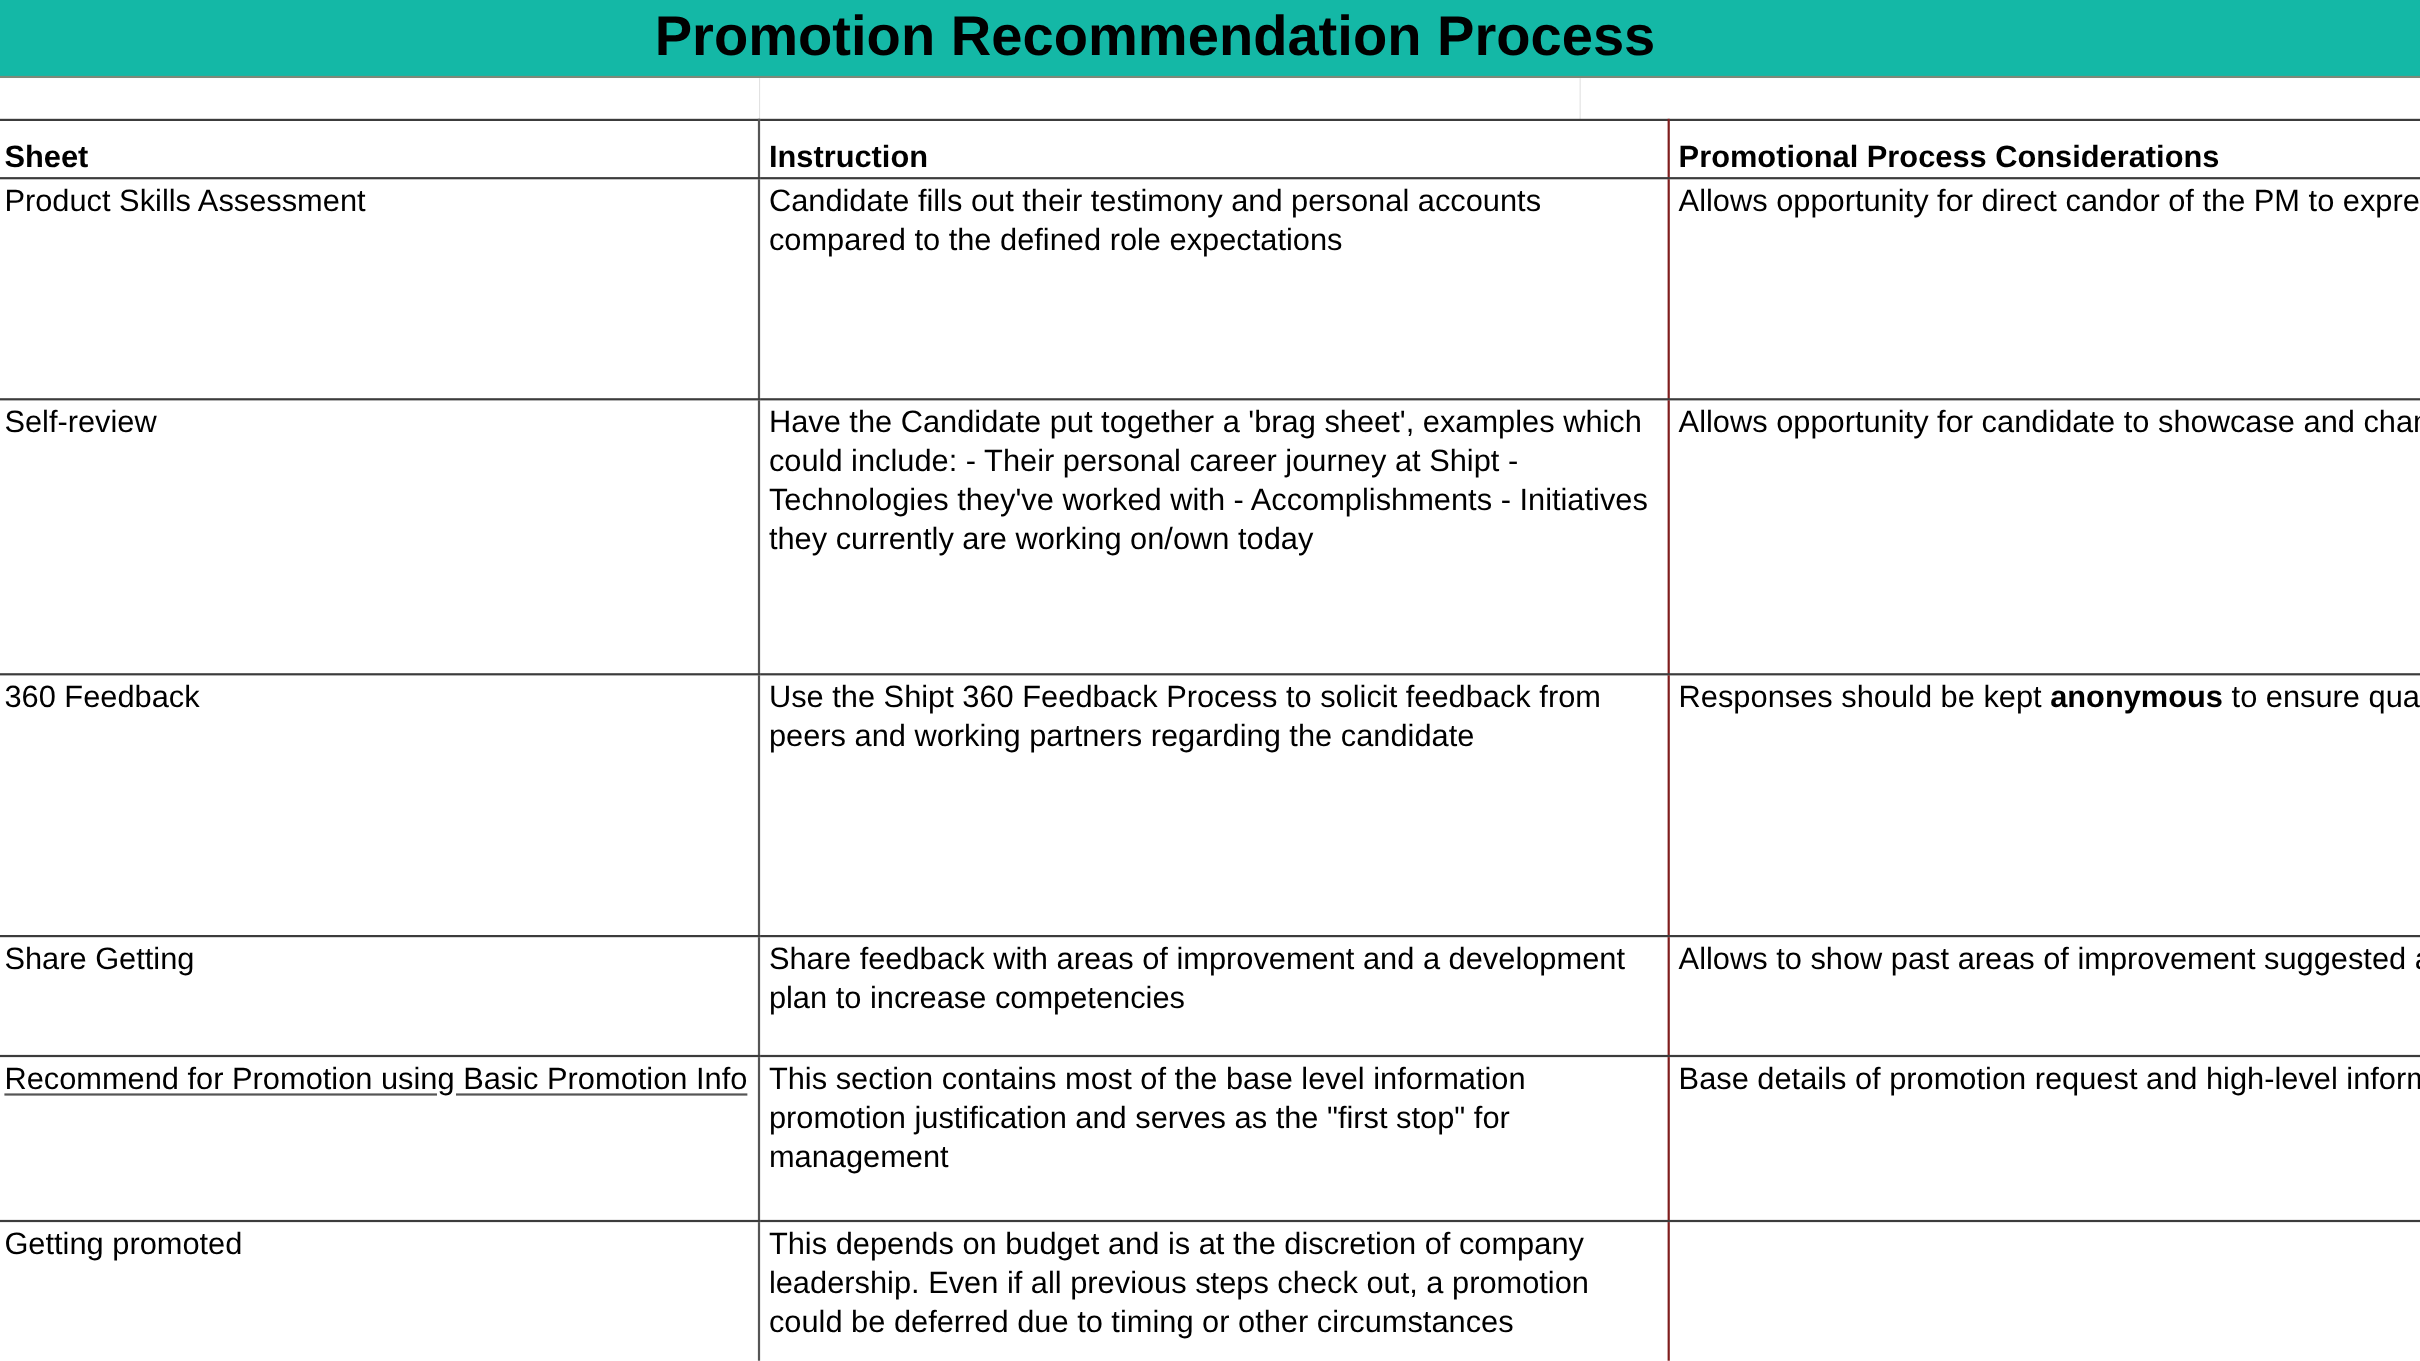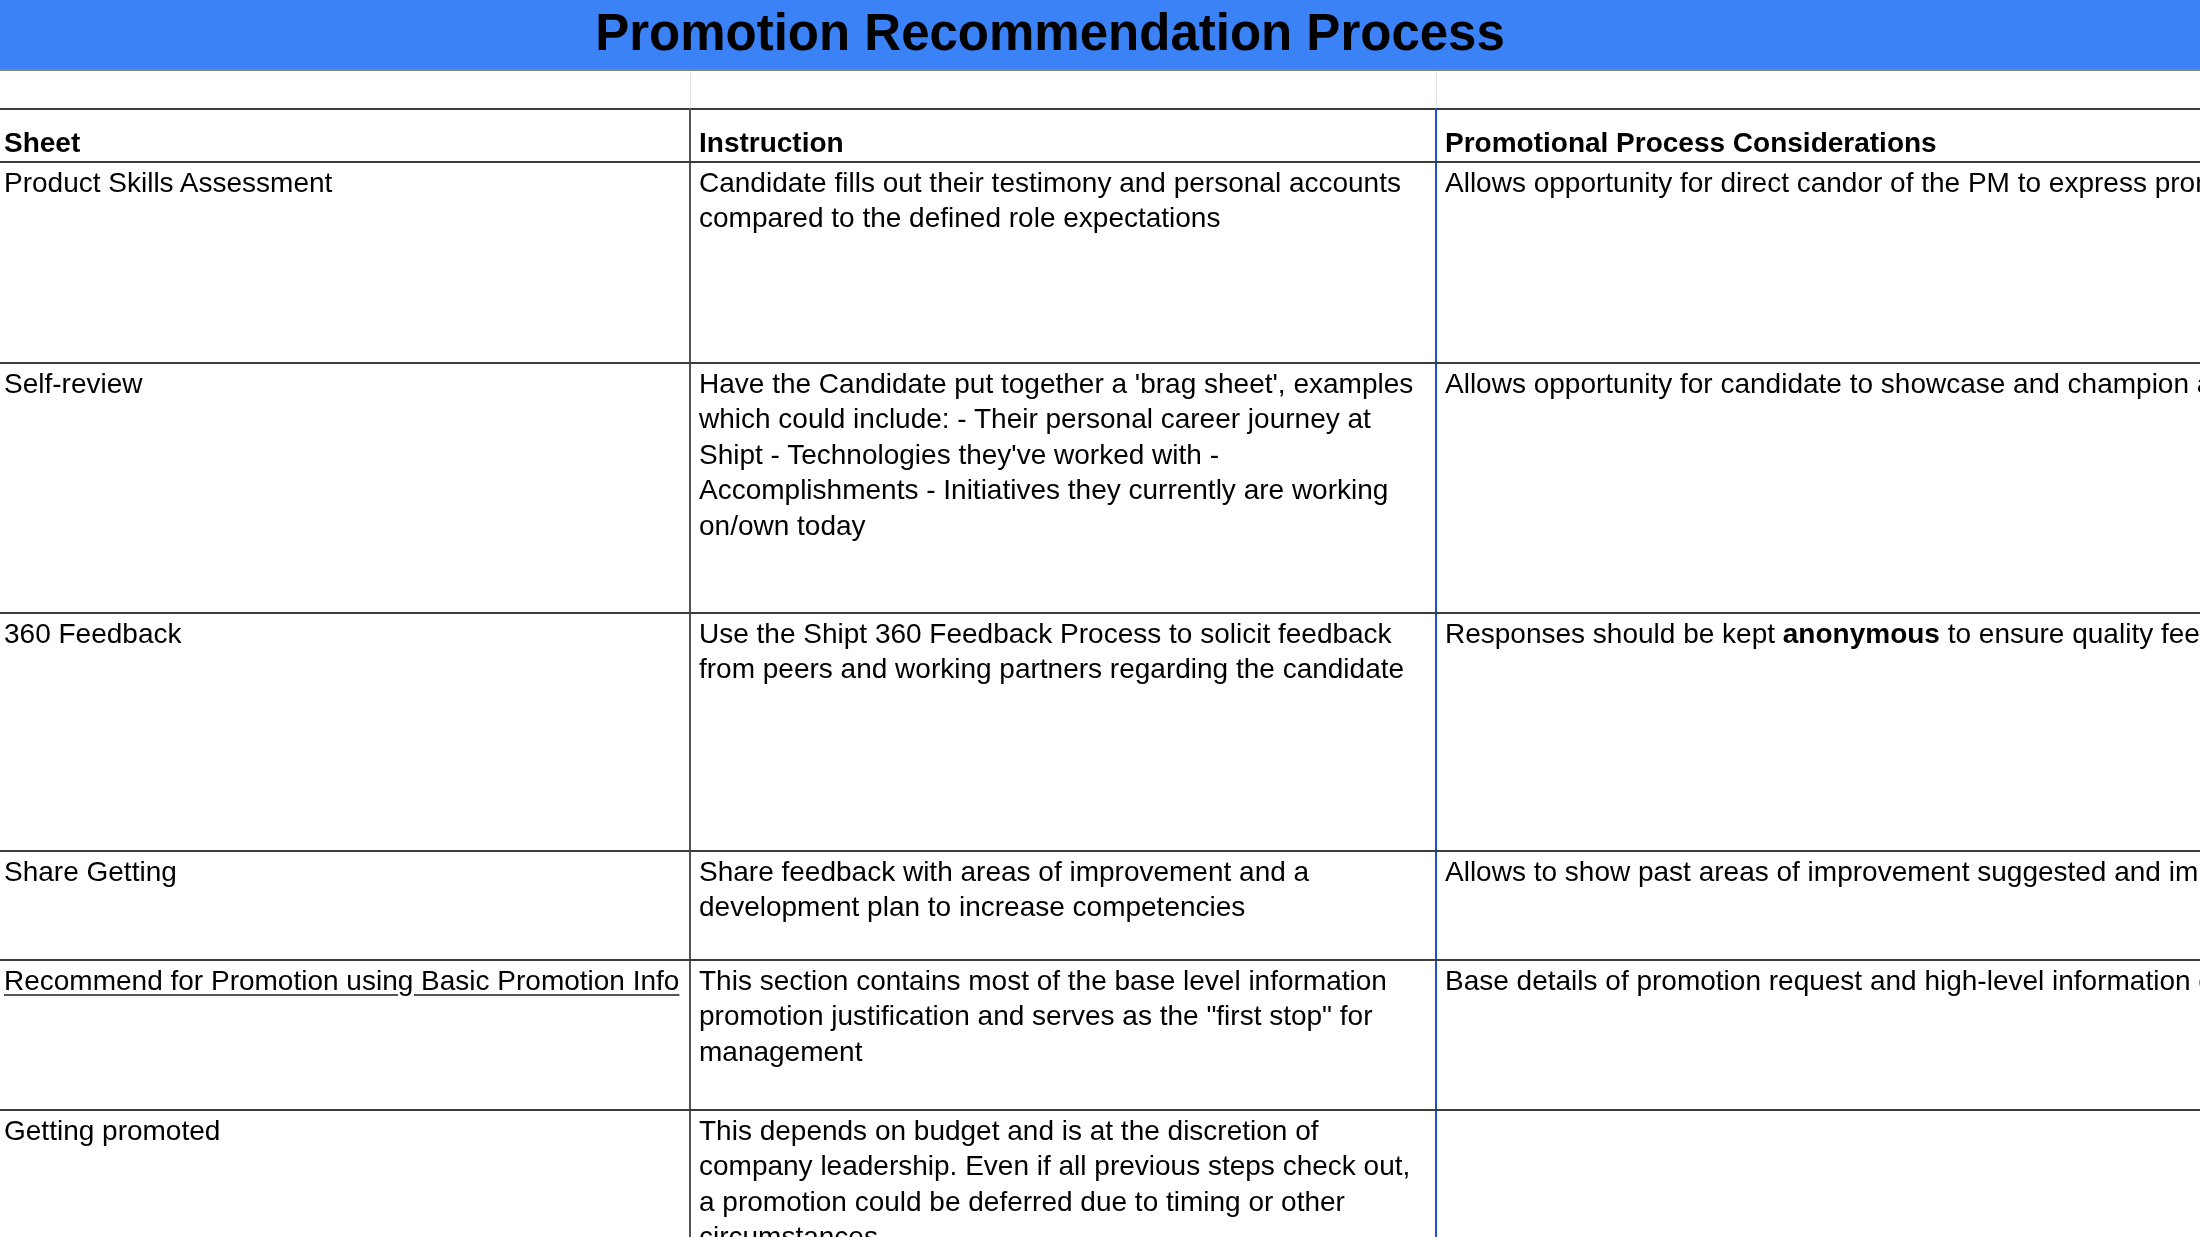--- a/index.html
+++ b/index.html
@@ -6,21 +6,21 @@
     html, body {
       width: 2200px; height: 1237px; overflow: hidden;
       background: #ffffff;
       font-family: "Liberation Sans", sans-serif;
       color: #000000;
     }
     .sheet { position: relative; width: 2200px; height: 1237px; }
 
     .title-band {
       position: absolute; left: 0; top: 0; width: 2200px; height: 71px;
-      background: #3b82f6;
+      background: #14b8a6;
       border-bottom: 2px solid #7d8a7a;
       display: flex; align-items: center; justify-content: center;
     }
     .title-text {
       font-weight: bold; font-size: 51px; letter-spacing: 0px;
       color: #000; position: relative; left: -50px; top: -2px;
     }
 
     .empty-row {
       position: absolute; left: 0; top: 71px; width: 2200px; height: 38px;
@@ -42,21 +42,21 @@
       font-size: 28px;
       line-height: 35.6px;
       padding: 2px 4px 0 4px;
       border-top: 2px solid #3c3c3c;
       border-bottom: 2px solid #3c3c3c;
       overflow: hidden;
       white-space: normal;
     }
     table.grid th { font-weight: bold; height: 39px; padding-top: 15px; }
     table.grid .c1 { width: 690px; border-right: 2px solid #555; }
-    table.grid .c2 { width: 746px; border-right: 2px solid #1d4ed8; padding-left: 8px; }
+    table.grid .c2 { width: 827px; border-right: 2px solid #7f1d1d; padding-left: 8px; }
     table.grid .c3 { width: 824px; padding-left: 8px; white-space: nowrap; }
 
     .pre { white-space: pre-line; margin-left: 32px; }
     .nowrap-lines { white-space: pre; }
     .link-text { text-decoration: underline; text-decoration-color: #555; text-underline-offset: 4px; cursor: pointer; margin-top: 44px; }
     .bold-under { font-weight: bold; text-underline-offset: 4px; }
   </style>
 </head>
 <body>
 

